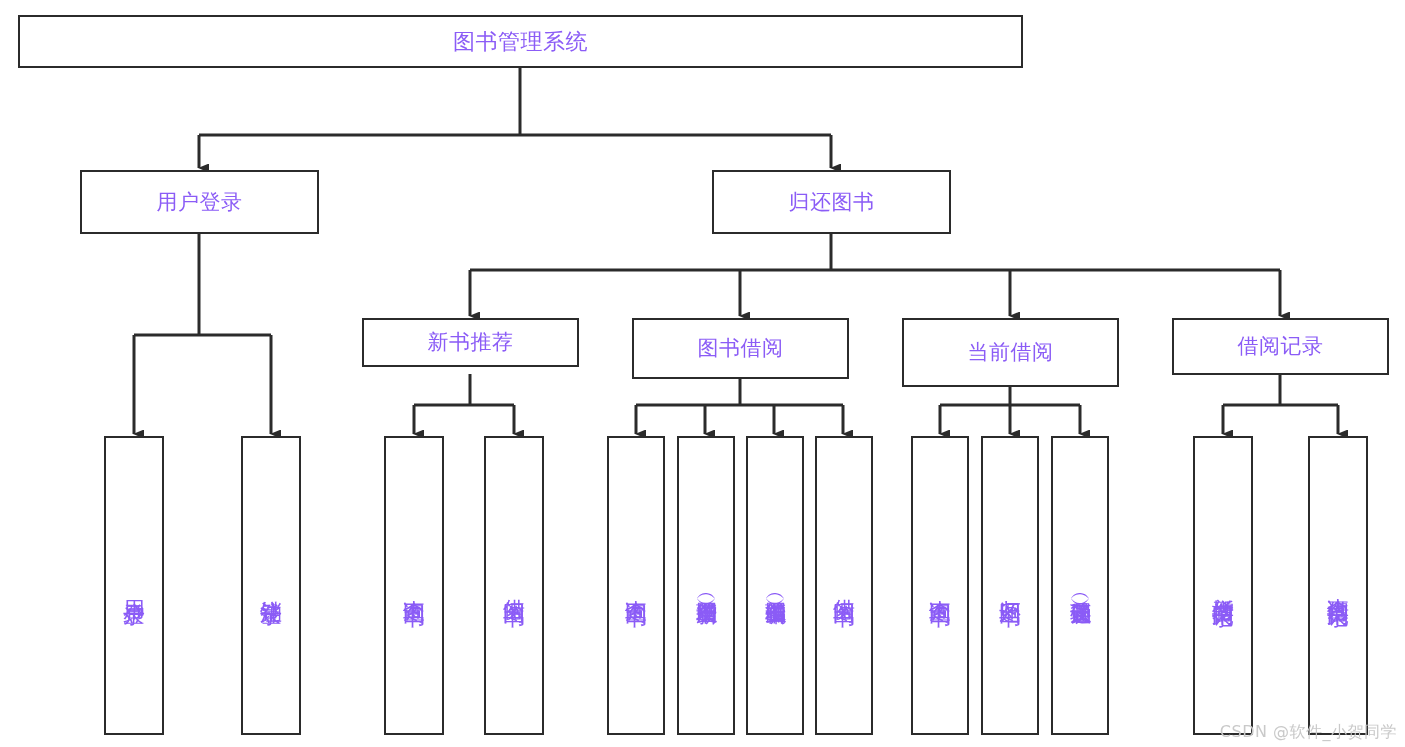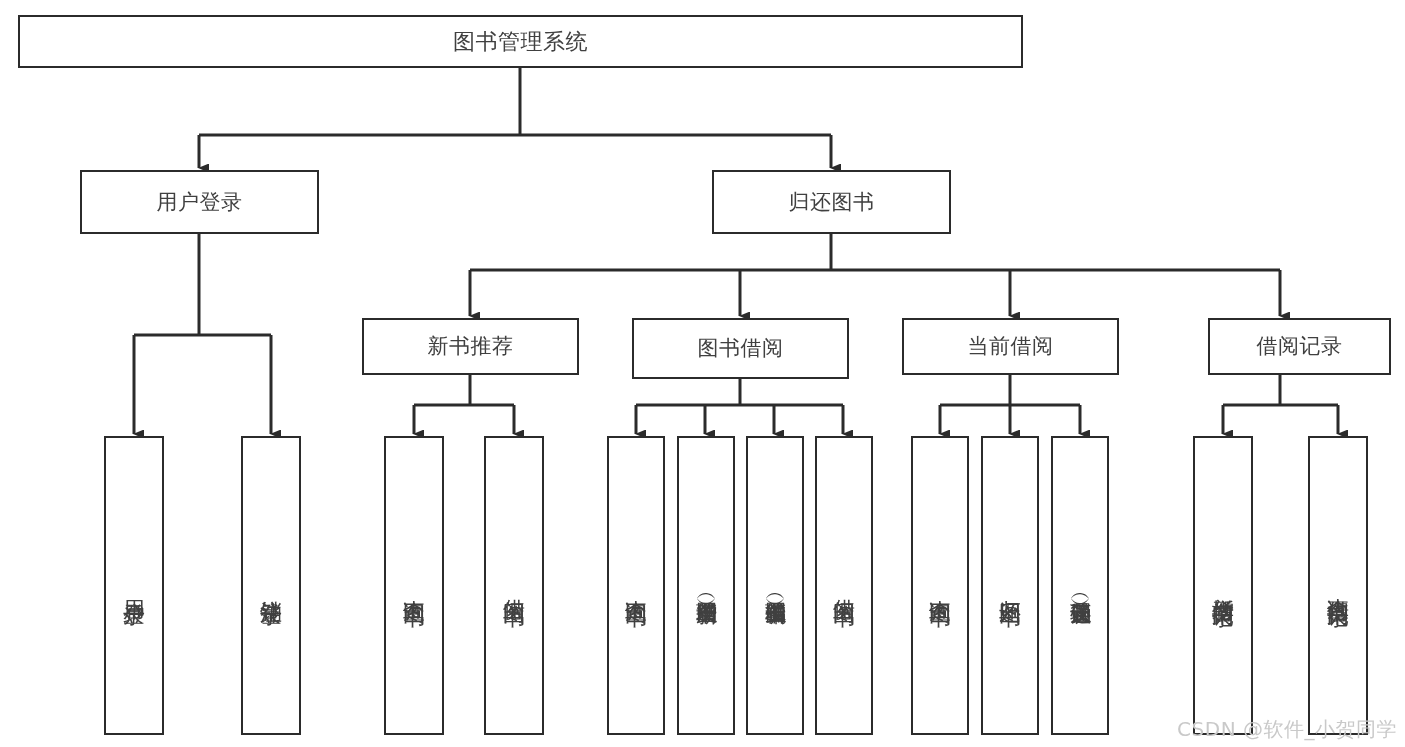--- a/index.html
+++ b/index.html
@@ -33,21 +33,21 @@
     border: 2px solid #2b2b2b;
     display: flex;
     align-items: center;
     justify-content: center;
     color: #262626;
   }
   .node-label {
     display: block;
     text-align: center;
     line-height: 1.25;
-    color: #404040;
+    color: #8b5cf6;
   }
   
   .node.horiz .node-label {
     font-size: 21px;
     letter-spacing: 0.5px;
     white-space: nowrap;
   }
   .node.root .node-label {
     font-size: 22px;
   }
@@ -68,21 +68,21 @@
   }
   .node.vert.tightline .node-label {
     letter-spacing: 0px;
     line-height: 1.02;
     font-size: 21px;
   }
   #watermark {
     position: absolute;
     right: 8px;
     bottom: 4px;
-    font-size: 20px;
+    font-size: 16px;
     color: #c9c9c9;
     letter-spacing: 0.5px;
     white-space: nowrap;
     user-select: none;
   }
 </style>
 </head>
 <body>
 
 <div id="diagram-root">
@@ -141,30 +141,30 @@
     <span class="node-label">图书管理系统</span>
   </div>
 
   <div class="node horiz" style="left:80px; top:170px; width:239px; height:64px;">
     <span class="node-label">用户登录</span>
   </div>
   <div class="node horiz" style="left:712px; top:170px; width:239px; height:64px;">
     <span class="node-label">归还图书</span>
   </div>
 
-  <div class="node horiz" style="left:362px; top:318px; width:217px; height:57px;">
+  <div class="node horiz" style="left:362px; top:318px; width:217px; height:49px;">
     <span class="node-label">新书推荐</span>
   </div>
   <div class="node horiz" style="left:632px; top:318px; width:217px; height:61px;">
     <span class="node-label">图书借阅</span>
   </div>
-  <div class="node horiz" style="left:902px; top:318px; width:217px; height:57px;align-items:center;">
+  <div class="node horiz" style="left:902px; top:318px; width:217px; height:69px;align-items:center;">
     <span class="node-label">当前借阅</span>
   </div>
-  <div class="node horiz" style="left:1172px; top:318px; width:183px; height:57px;margin-left:36px;">
+  <div class="node horiz" style="left:1172px; top:318px; width:217px; height:57px;">
     <span class="node-label">借阅记录</span>
   </div>
 
   <div class="node vert" style="left:104px; top:436px; width:60px; height:299px;">
     <span class="node-label">用户登录</span>
   </div>
   <div class="node vert" style="left:241px; top:436px; width:60px; height:299px;">
     <span class="node-label">注销登录</span>
   </div>
 

